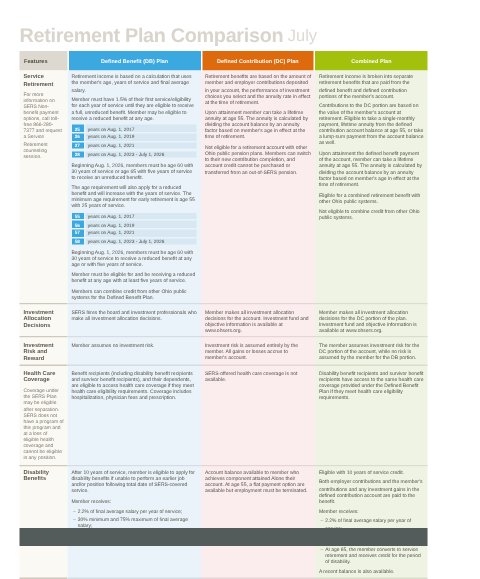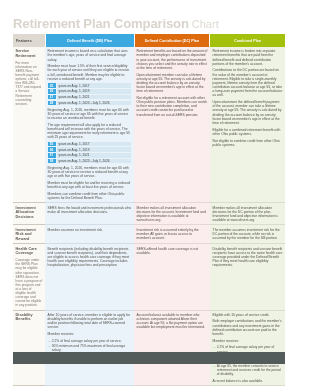--- a/index.html
+++ b/index.html
@@ -97,21 +97,21 @@
     background:#545b5b;
   }
 </style>
 </head>
 <body>
 
 <div class="page">
 
   <div class="title-wrap">
     <span class="title-main">Retirement Plan Comparison</span>
-    <span class="title-sub">Chart</span>
+    <span class="title-sub">July</span>
   </div>
 
   <div class="table">
 
     <div class="hdr-row">
       <div class="hdr c0">Features</div>
       <div class="hdr c1">Defined Benefit (DB) Plan</div>
       <div class="hdr c2">Defined Contribution (DC) Plan</div>
       <div class="hdr c3">Combined Plan</div>
     </div>

